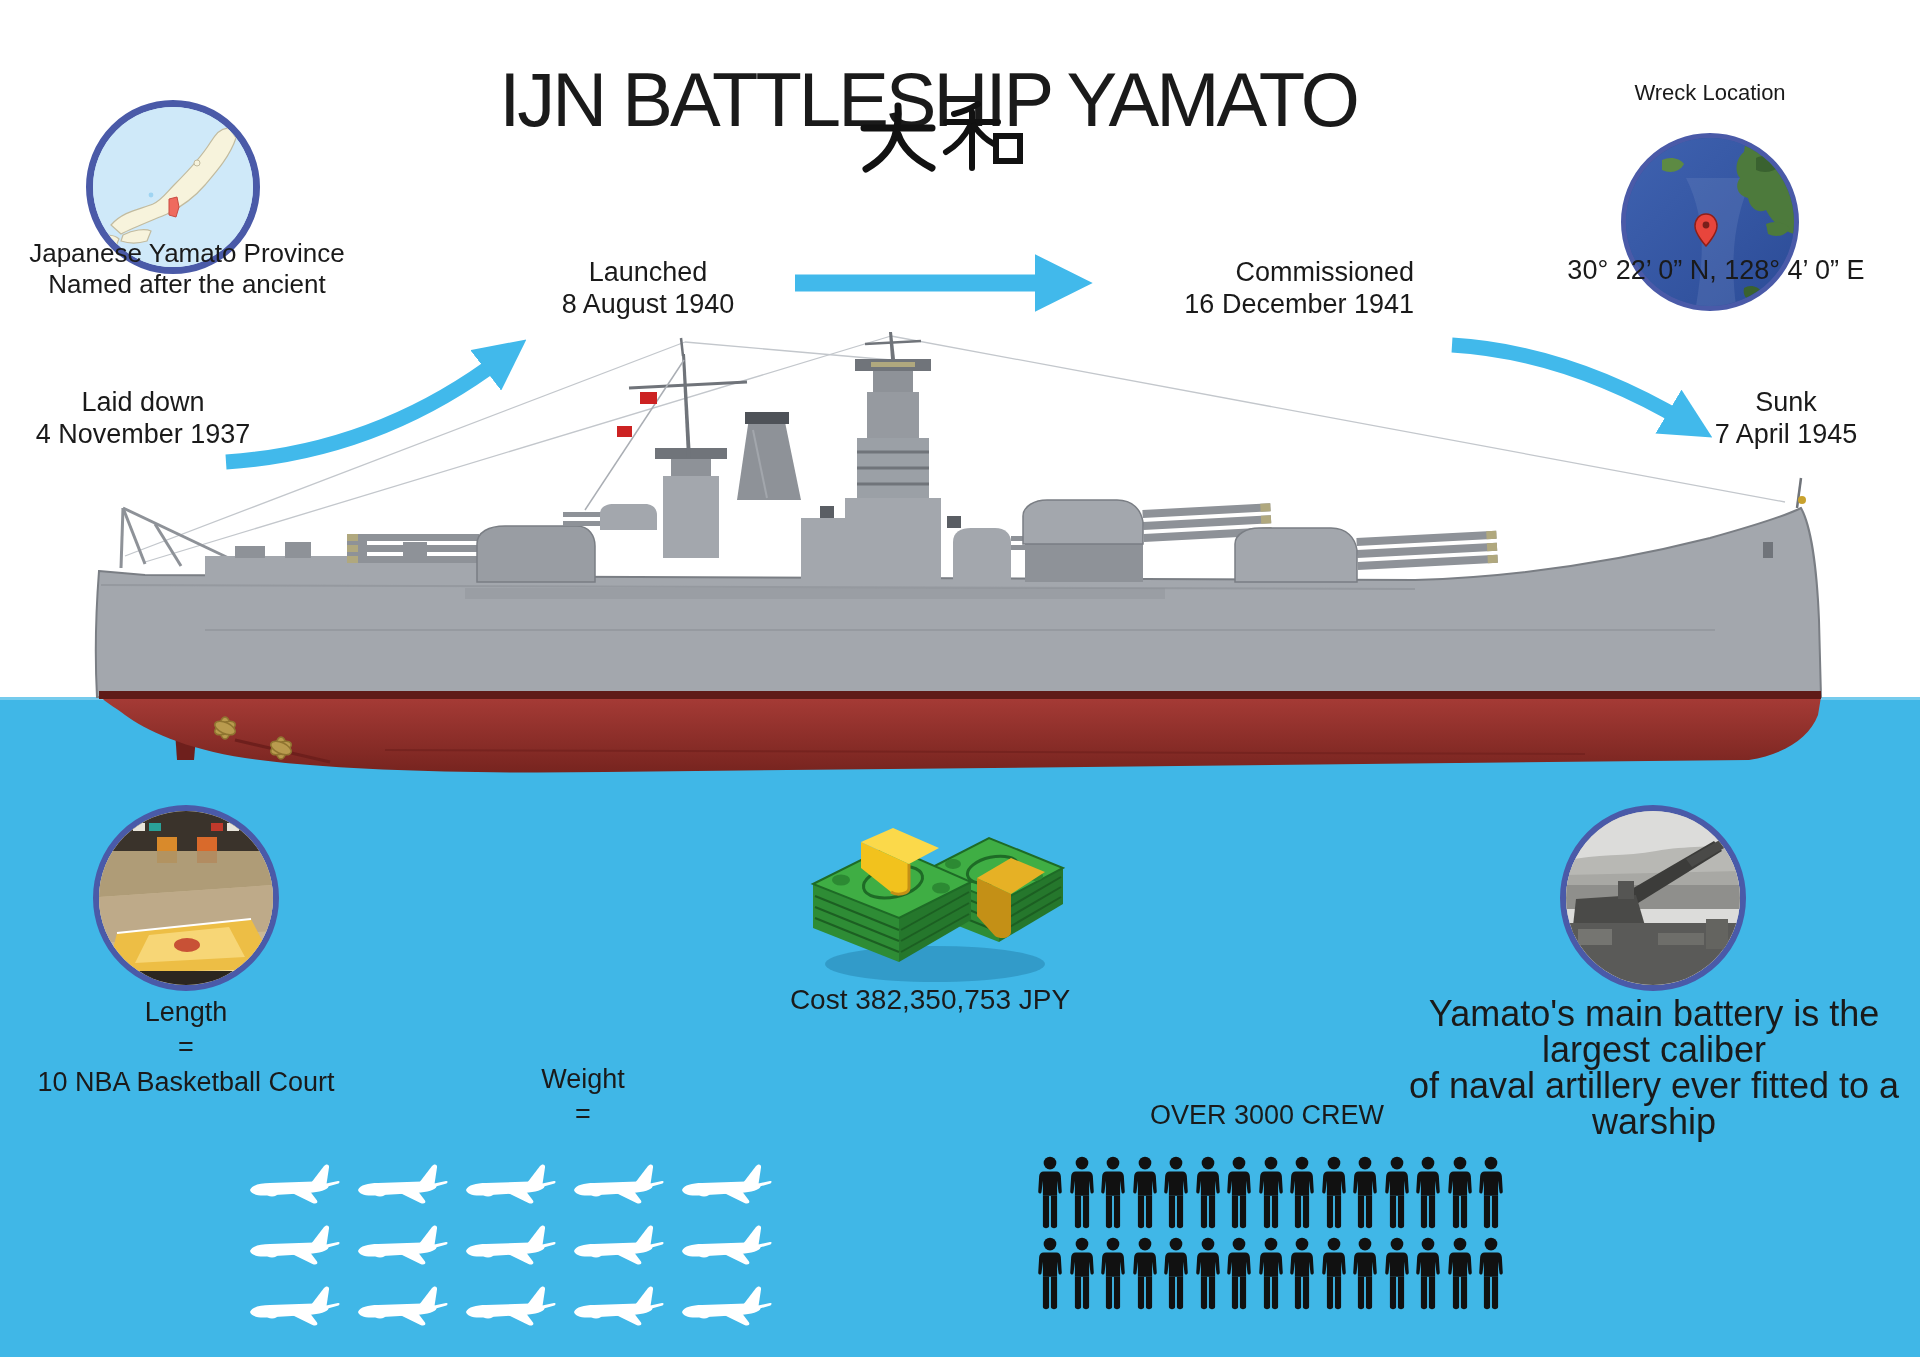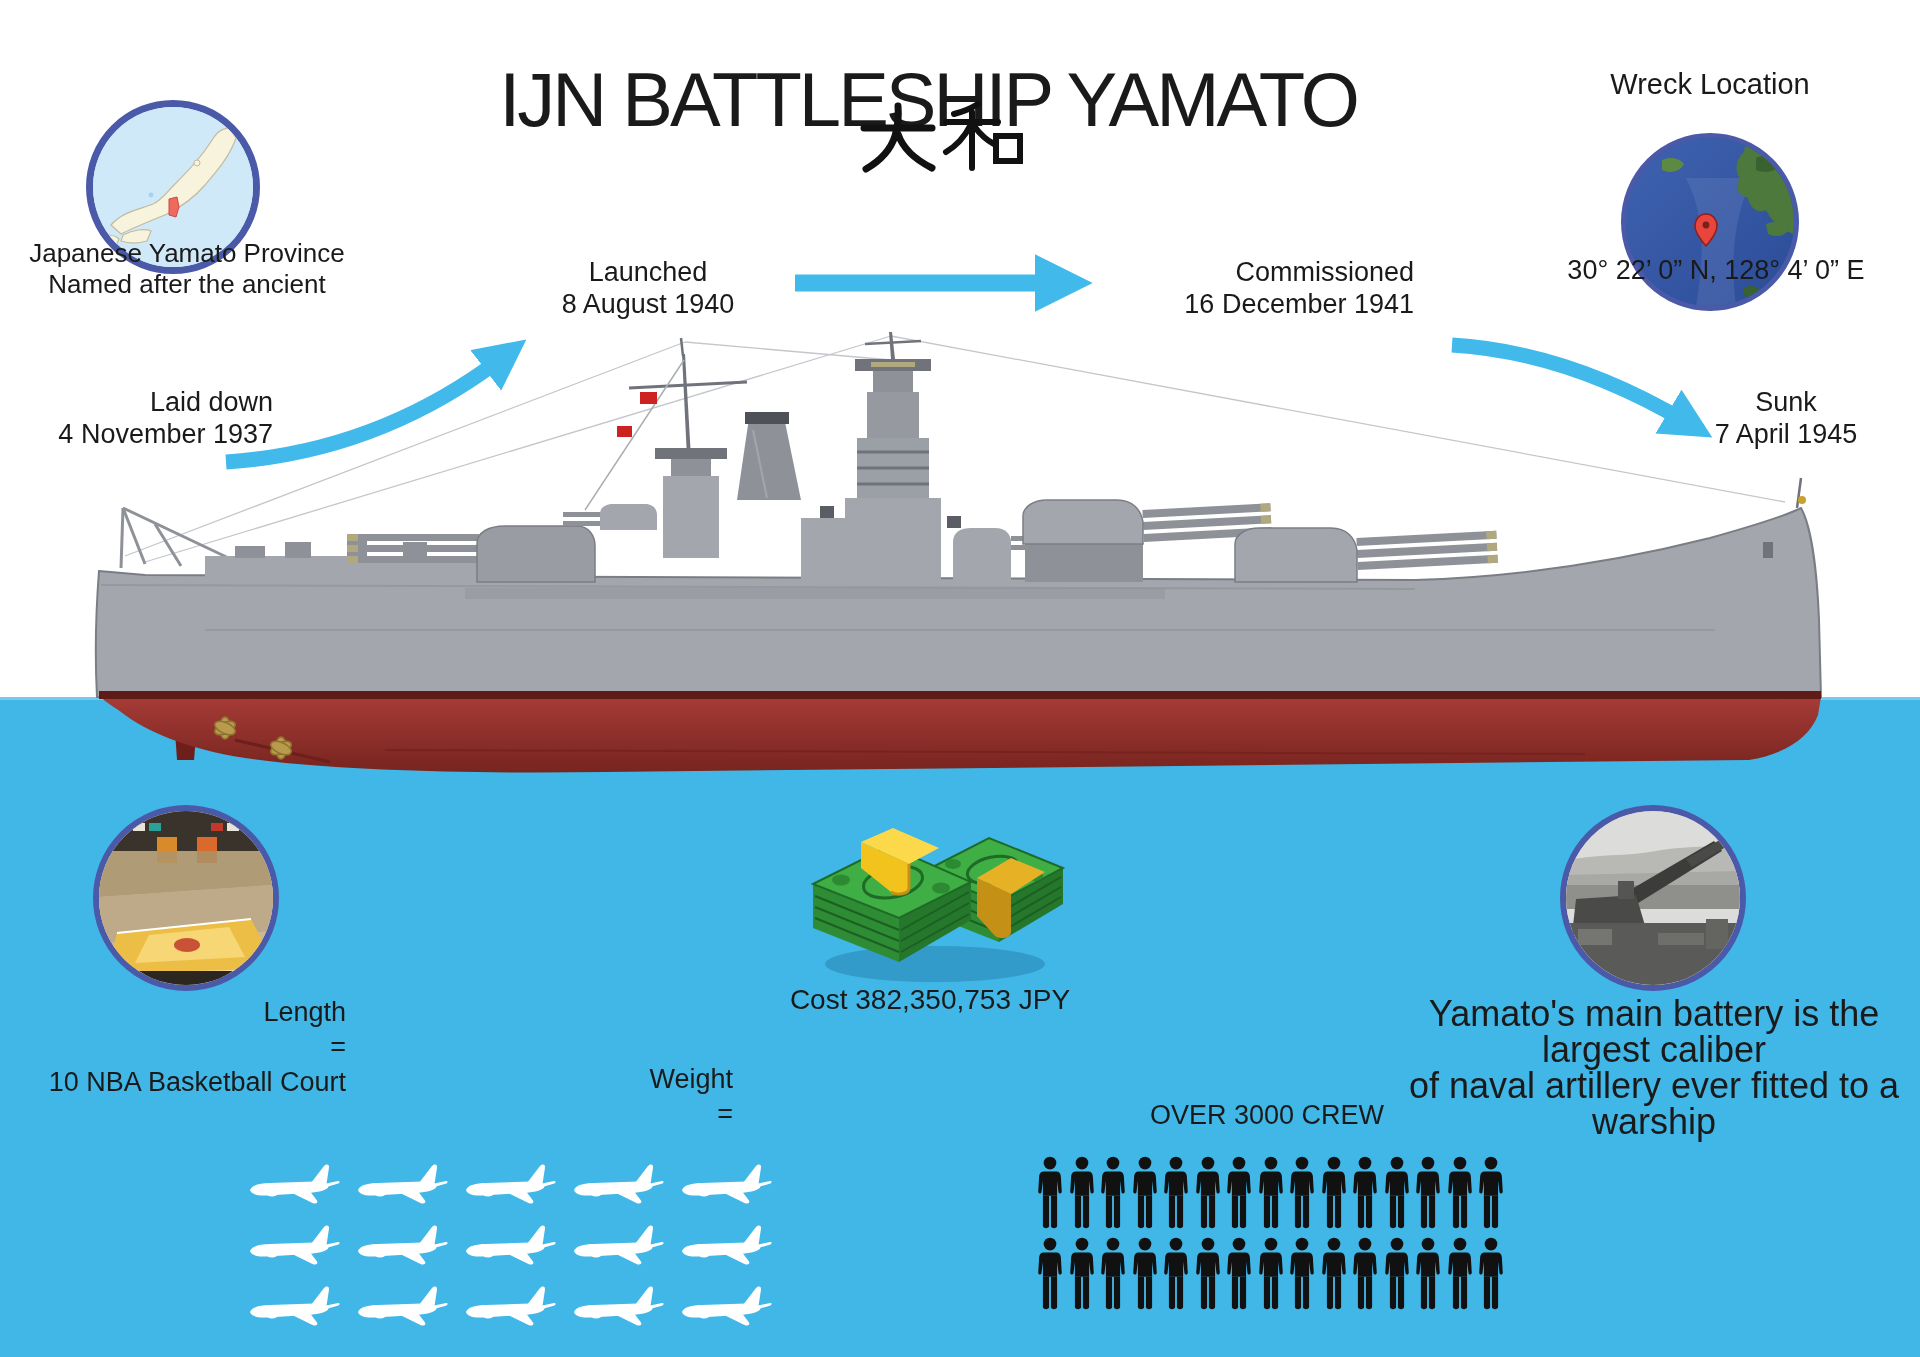--- a/index.html
+++ b/index.html
@@ -21,29 +21,29 @@
   .water{left:0;top:697px;width:1920px;height:660px;background:var(--water);}
   .water-line{left:0;top:697px;width:1920px;height:3px;background:rgba(255,255,255,.28);}
 
   .circle{border-radius:50%;overflow:hidden;border:7px solid var(--ring);background:#cfe9f9;}
   .circle svg{display:block;}
 
   .cap{font-size:26px;line-height:31px;}
   .tl-label{font-size:27px;line-height:32px;}
 
   .origin-cap{top:238px;left:7px;width:360px;}
-  .tl-laid{top:386px;left:13px;width:260px;text-align:right;}
+  .tl-laid{top:386px;left:13px;width:260px;}
   .tl-launched{top:256px;left:498px;width:300px;}
   .tl-comm{top:256px;left:1074px;width:340px;text-align:right;}
   .tl-sunk{top:386px;left:1666px;width:240px;}
-  .wreck-head{top:68px;left:1560px;width:300px;font-size:29px;}
+  .wreck-head{top:80px;left:1560px;width:300px;font-size:22px;}
   .wreck-coords{top:255px;left:1536px;width:360px;font-size:27px;}
 
   
-  .stat-cap{font-size:27px;line-height:35px;text-align:right;}
+  .stat-cap{font-size:27px;line-height:35px;}
   .len-cap{top:995px;left:26px;width:320px;}
   .cost-cap{top:984px;left:730px;width:400px;font-size:28px;}
   .weight-cap{top:1062px;left:433px;width:300px;}
   .crew-cap{top:1100px;left:1027px;width:480px;font-size:27px;text-align:center;}
   .battery-cap{top:996px;left:1393px;width:522px;font-size:36px;line-height:36px;}
 
   .planes-grid{top:1162px;left:248px;}
   .crew-grid{top:1156px;left:1036px;}
 </style>
 </head>

